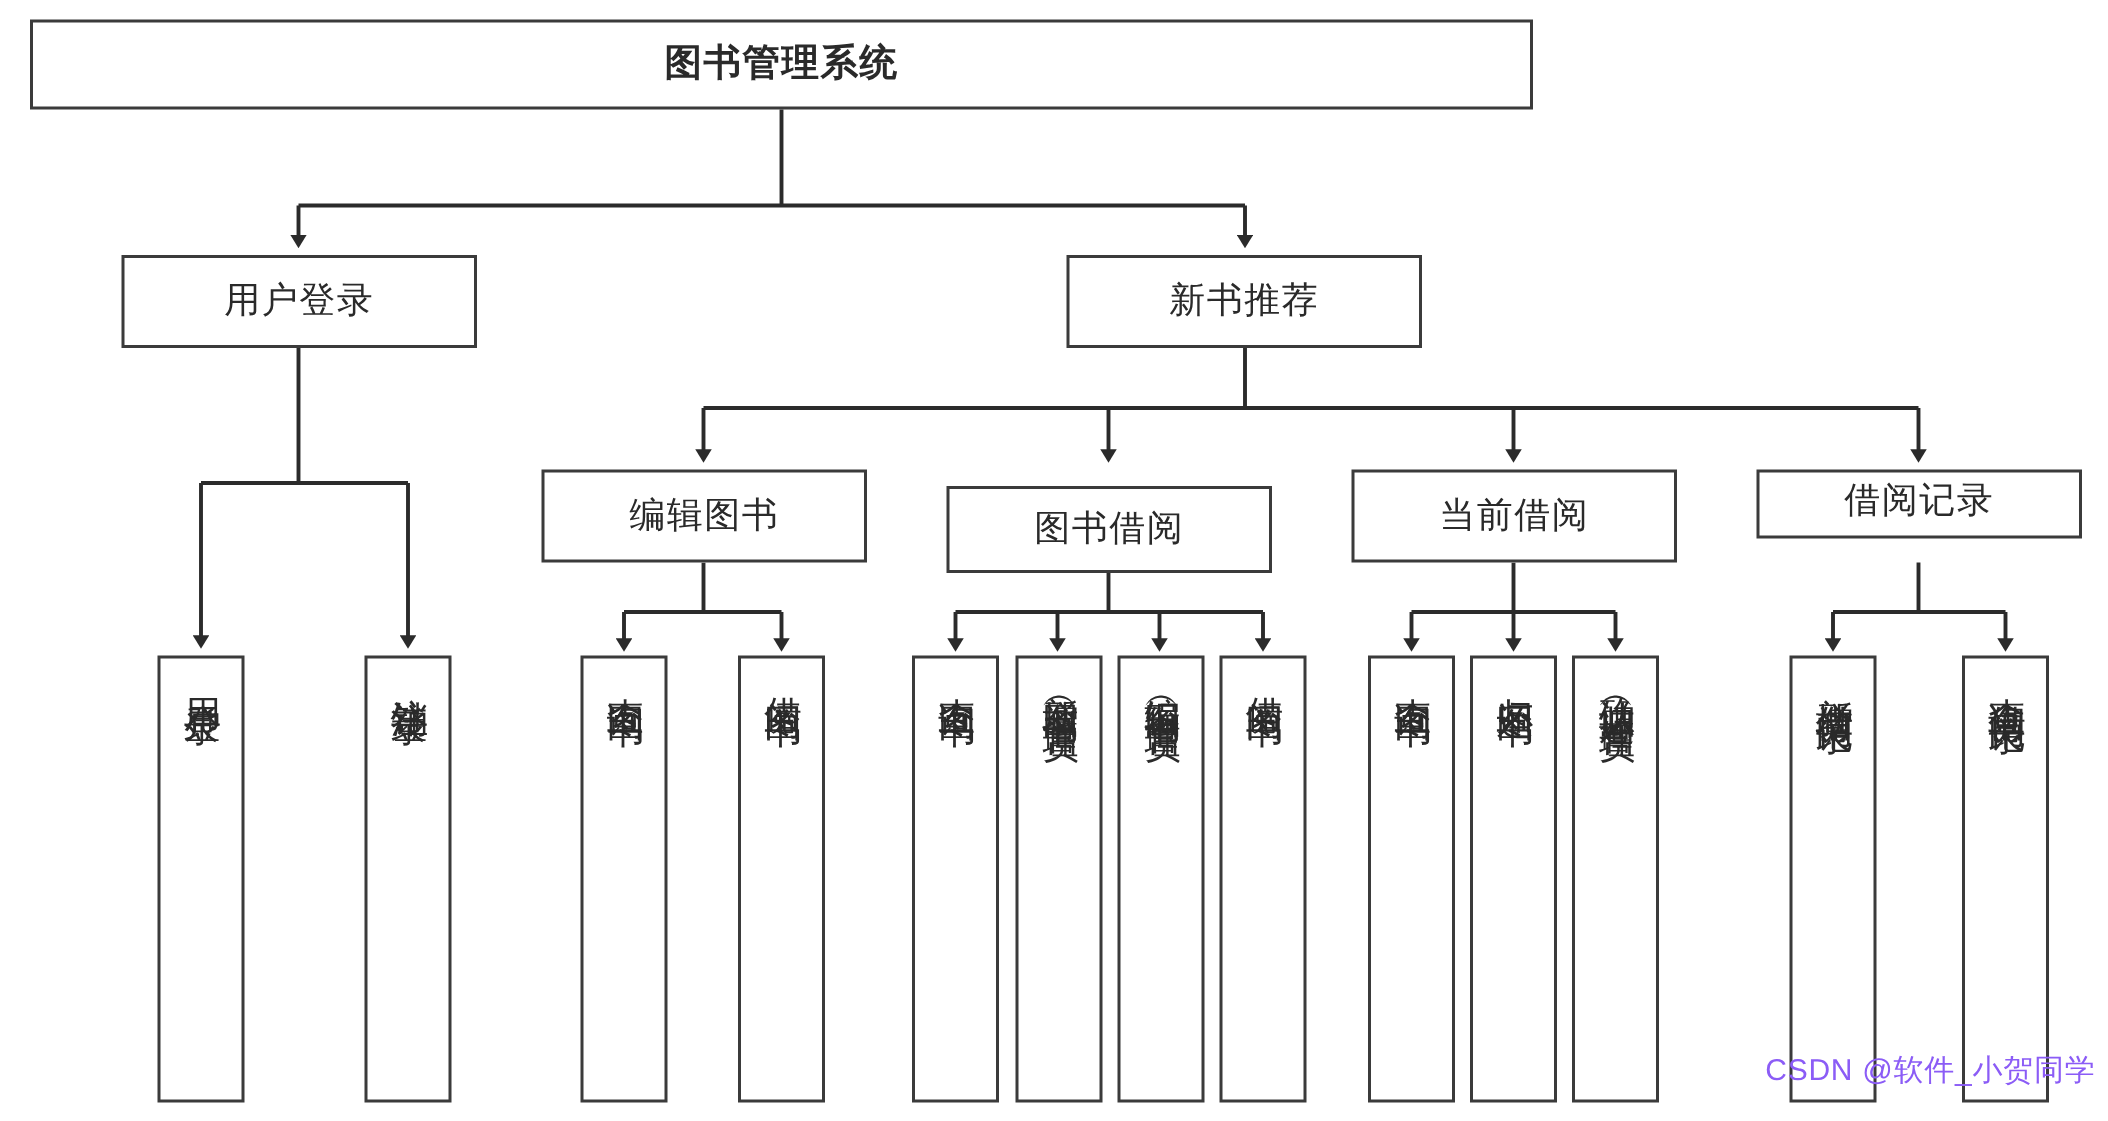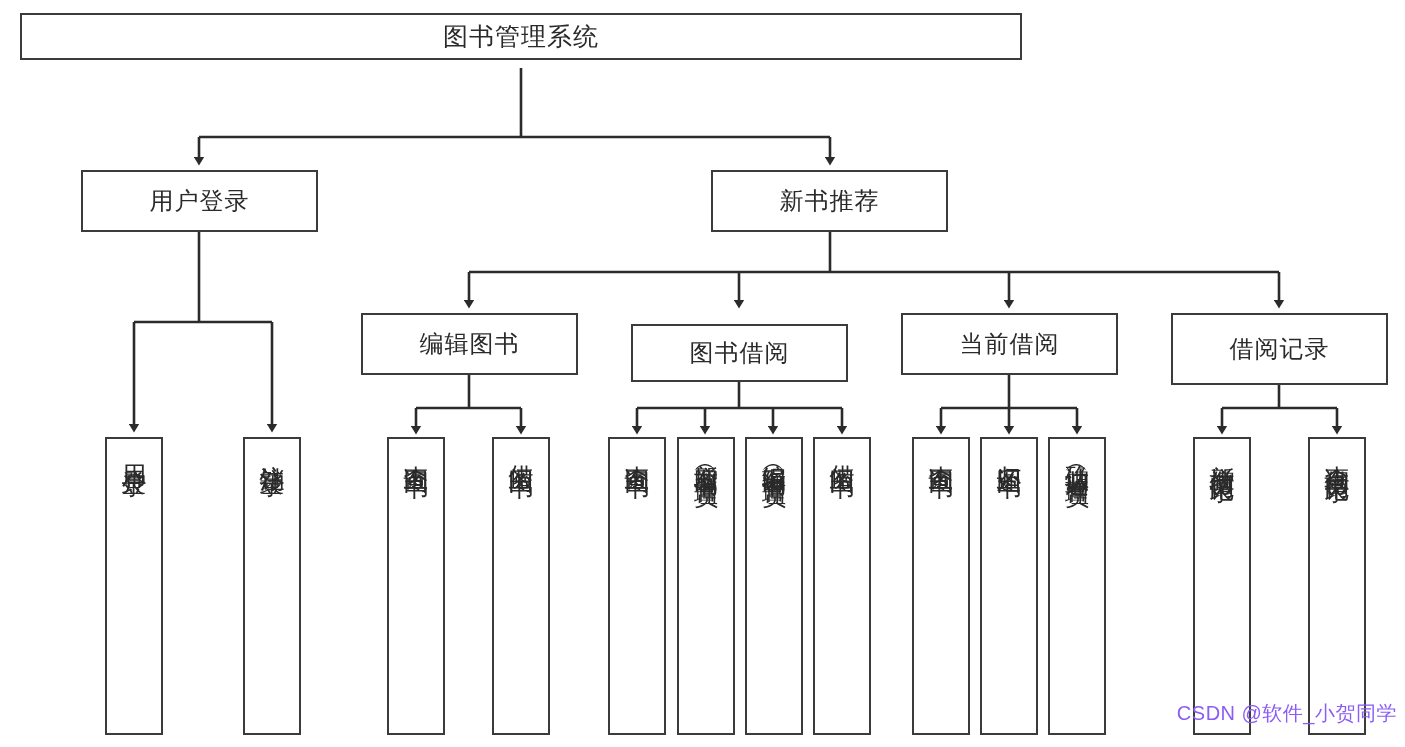--- a/index.html
+++ b/index.html
@@ -126,41 +126,41 @@
       <line x1="1009" y1="408" x2="1009" y2="427" marker-end="url(#arrow)"></line>
       <line x1="1077" y1="408" x2="1077" y2="427" marker-end="url(#arrow)"></line>
 
       <line x1="1279" y1="375" x2="1279" y2="408"></line>
       <line x1="1222" y1="408" x2="1337" y2="408"></line>
       <line x1="1222" y1="408" x2="1222" y2="427" marker-end="url(#arrow)"></line>
       <line x1="1337" y1="408" x2="1337" y2="427" marker-end="url(#arrow)"></line>
     </g>
   </svg>
 
-  <div class="node h root" style="left:20px; top:13px; width:1002px; height:47px;">
+  <div class="node h root" style="left:20px; top:13px; width:1002px; height:60px;font-weight:bold;">
     <span class="label">图书管理系统</span>
   </div>
 
   <div class="node h" style="left:81px; top:170px; width:237px; height:62px;">
     <span class="label">用户登录</span>
   </div>
   <div class="node h" style="left:711px; top:170px; width:237px; height:62px;">
     <span class="label">新书推荐</span>
   </div>
 
   <div class="node h" style="left:361px; top:313px; width:217px; height:62px;">
     <span class="label">编辑图书</span>
   </div>
   <div class="node h" style="left:631px; top:324px; width:217px; height:58px;">
     <span class="label">图书借阅</span>
   </div>
   <div class="node h" style="left:901px; top:313px; width:217px; height:62px;justify-content:center;">
     <span class="label">当前借阅</span>
   </div>
-  <div class="node h" style="left:1171px; top:313px; width:217px; height:72px;">
+  <div class="node h" style="left:1171px; top:313px; width:217px; height:46px;font-family:Liberation Mono, monospace;">
     <span class="label">借阅记录</span>
   </div>
 
   <div class="node v" style="left:105px; top:437px; width:58px; height:298px;">
     <span class="label">用户登录</span>
   </div>
   <div class="node v" style="left:243px; top:437px; width:58px; height:298px;">
     <span class="label">注销登录</span>
   </div>
 

